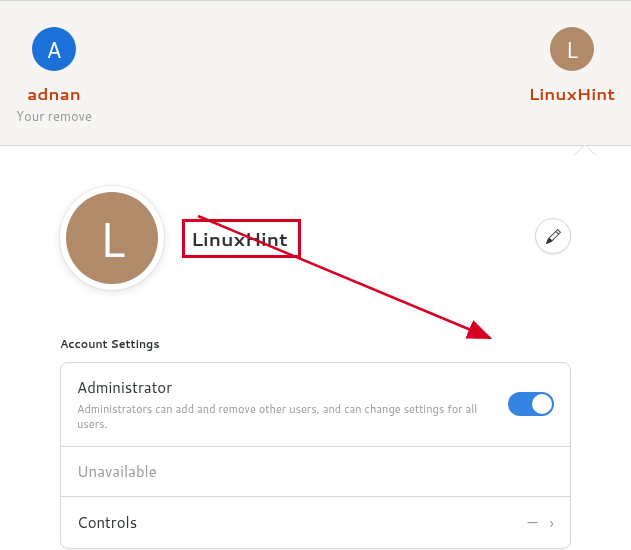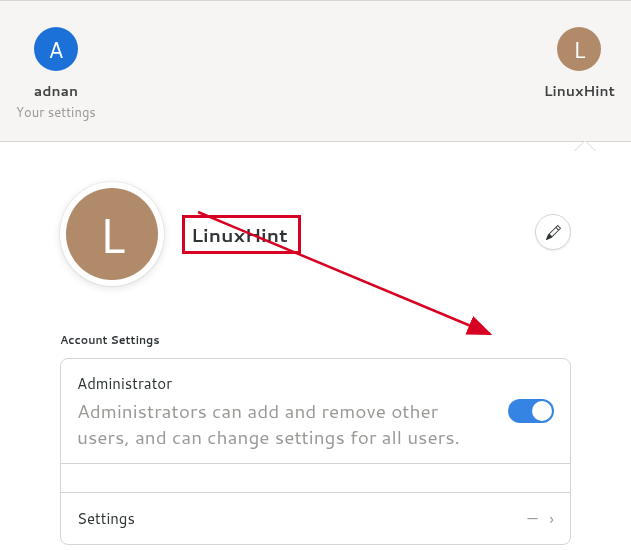--- a/index.html
+++ b/index.html
@@ -36,23 +36,23 @@
       align-items: center;
       justify-content: center;
       font-size: 22px;
       color: #fff;
       font-weight: 400;
     }
     .avatar-blue { background: #1c71d8; }
     .avatar-brown { background: #b08a69; }
     .user-name {
       margin-top: 10px;
-      font-size: 14px;
+      font-size: 17px;
       font-weight: 600;
-      color: #404040;
+      color: #c2410c;
     }
     .user-sub {
       font-size: 13px;
       color: #9a9996;
       margin-top: 2px;
     }
     .pointer-notch {
       position: absolute;
       bottom: -10px;
       right: 36px;
@@ -145,21 +145,21 @@
       align-items: center;
       gap: 12px;
     }
     .settings-row:last-child { border-bottom: none; }
     .row-main { flex: 1; }
     .row-title {
       font-size: 15px;
       color: #2e3436;
     }
     .row-desc {
-      font-size: 19px;
+      font-size: 11px;
       color: #9a9996;
       margin-top: 4px;
       line-height: 1.35;
     }
     .row-value {
       font-size: 15px;
       color: #9a9996;
     }
     .toggle {
       width: 46px;
@@ -191,21 +191,21 @@
   </style>
 </head>
 <body>
 
 <div class="top-bar">
   <div class="user-tile">
     <div class="avatar-small avatar-blue">
       <span>A</span>
     </div>
     <div class="user-name">adnan</div>
-    <div class="user-sub">Your settings</div>
+    <div class="user-sub">Your remove</div>
   </div>
   <div class="user-tile">
     <div class="avatar-small avatar-brown">
       <span>L</span>
     </div>
     <div class="user-name">LinuxHint</div>
   </div>
   <div class="pointer-notch"></div>
 </div>
 
@@ -230,24 +230,25 @@
 
   <div class="settings-list">
     <div class="settings-row">
       <div class="row-main">
         <div class="row-title">Administrator</div>
         <div class="row-desc">Administrators can add and remove other users, and can change settings for all users.</div>
       </div>
       <div class="toggle"></div>
     </div>
     <div class="settings-row">
+      <div class="row-value">Unavailable</div>
     </div>
     <div class="settings-row">
       <div class="row-main">
-        <div class="row-title">Settings</div>
+        <div class="row-title">Controls</div>
       </div>
       <div class="row-value">—</div>
       <span class="chevron">›</span>
     </div>
   </div>
 
   <svg class="annotation-arrow" style="left:190px; top:62px;" width="320" height="160">
     <defs>
       <marker id="arrowhead" markerWidth="10" markerHeight="8" refX="9" refY="4" orient="auto">
         <polygon points="0 0, 10 4, 0 8" fill="#d70022"></polygon>

